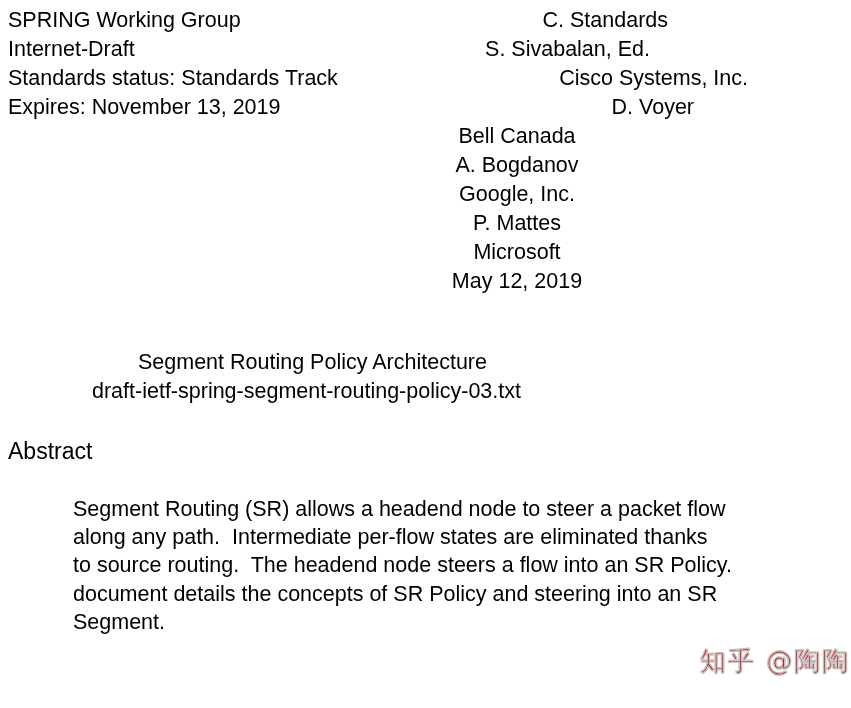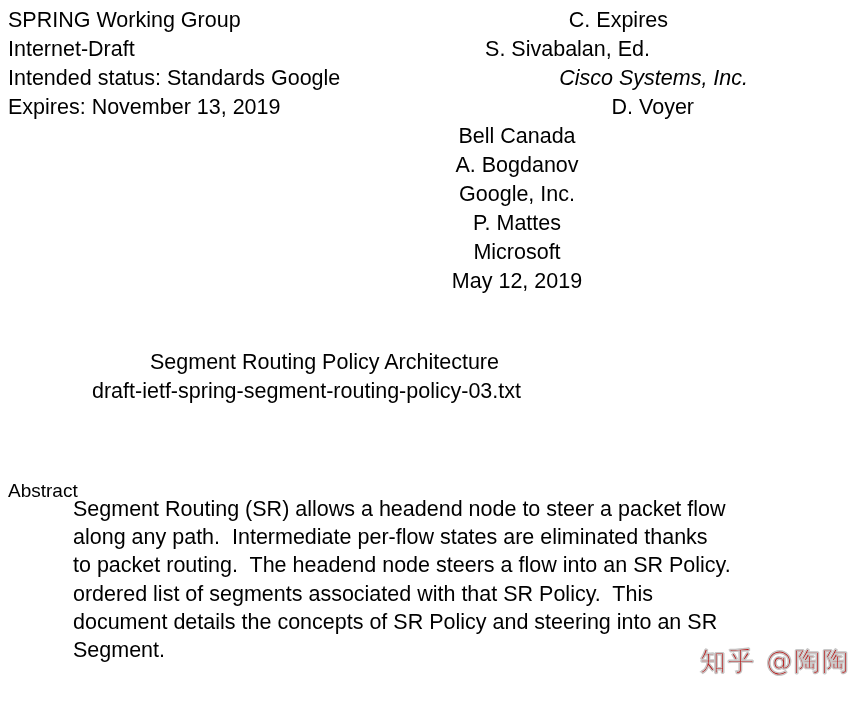--- a/index.html
+++ b/index.html
@@ -49,21 +49,21 @@
   .mh-right {
     position: absolute;
     top: 0;
     white-space: pre;
     text-align: right;
   }
 
   
   .mh-r1 { right: 183px; }   
   .mh-r2 { right: 201px; }   
-  .mh-r3 { right: 103px; font-style: italic; }   
+  .mh-r3 { right: 103px; }   
   .mh-r4 { right: 157px; }   
 
   
   .center-block {
     position: absolute;
     top: 122px;
     left: 0;
     width: 1034px;      
     text-align: center;
   }
@@ -86,32 +86,31 @@
     line-height: 29px;
     font-size: 21.5px;
     white-space: pre;
     position: relative;
   }
   .title-row .tl {
     position: absolute;
     top: 0;
     white-space: pre;
   }
-  .tl-1 { left: 138px; margin-left: 12px; }
+  .tl-1 { left: 138px; }
   .tl-2 { left: 92px; }
 
   
   .abstract-heading {
     position: absolute;
     top: 437px;
     left: 8px;
-    font-size: 19px;
-    line-height: 29px;
-    white-space: pre;
-    margin-top: 39px;
+    font-size: 23px;
+    line-height: 29px;
+    white-space: pre;
   }
   .abstract-body {
     position: absolute;
     top: 495px;
     left: 31px;
     width: 800px;
   }
   .abstract-body .ab-row {
     height: 28.2px;
     line-height: 28.2px;
@@ -141,30 +140,30 @@
 </style>
 </head>
 <body>
 
 <div class="page">
 
   <div class="masthead">
 
     <div class="masthead-row">
       <span class="mh-left">SPRING Working Group</span>
-      <span class="mh-right mh-r1">C. Expires</span>
+      <span class="mh-right mh-r1">C. Standards</span>
     </div>
 
     <div class="masthead-row">
       <span class="mh-left">Internet-Draft</span>
       <span class="mh-right mh-r2">S. Sivabalan, Ed.</span>
     </div>
 
     <div class="masthead-row">
-      <span class="mh-left">Intended status: Standards Google</span>
+      <span class="mh-left">Standards status: Standards Track</span>
       <span class="mh-right mh-r3">Cisco Systems, Inc.</span>
     </div>
 
     <div class="masthead-row">
       <span class="mh-left">Expires: November 13, 2019</span>
       <span class="mh-right mh-r4">D. Voyer</span>
     </div>
 
   </div>
 
@@ -184,21 +183,20 @@
     <div class="title-row">
       <span class="tl tl-2">draft-ietf-spring-segment-routing-policy-03.txt</span>
     </div>
   </div>
 
   <div class="abstract-heading">Abstract</div>
 
   <div class="abstract-body">
     <div class="ab-row">Segment Routing (SR) allows a headend node to steer a packet flow</div>
     <div class="ab-row">along any path.  Intermediate per-flow states are eliminated thanks</div>
-    <div class="ab-row">to packet routing.  The headend node steers a flow into an SR Policy.</div>
-    <div class="ab-row">ordered list of segments associated with that SR Policy.  This</div>
+    <div class="ab-row">to source routing.  The headend node steers a flow into an SR Policy.</div>
     <div class="ab-row">document details the concepts of SR Policy and steering into an SR</div>
     <div class="ab-row">Segment.</div>
   </div>
 
   <div class="watermark">知乎 @陶陶</div>
 
 </div>
 
 </body></html>

